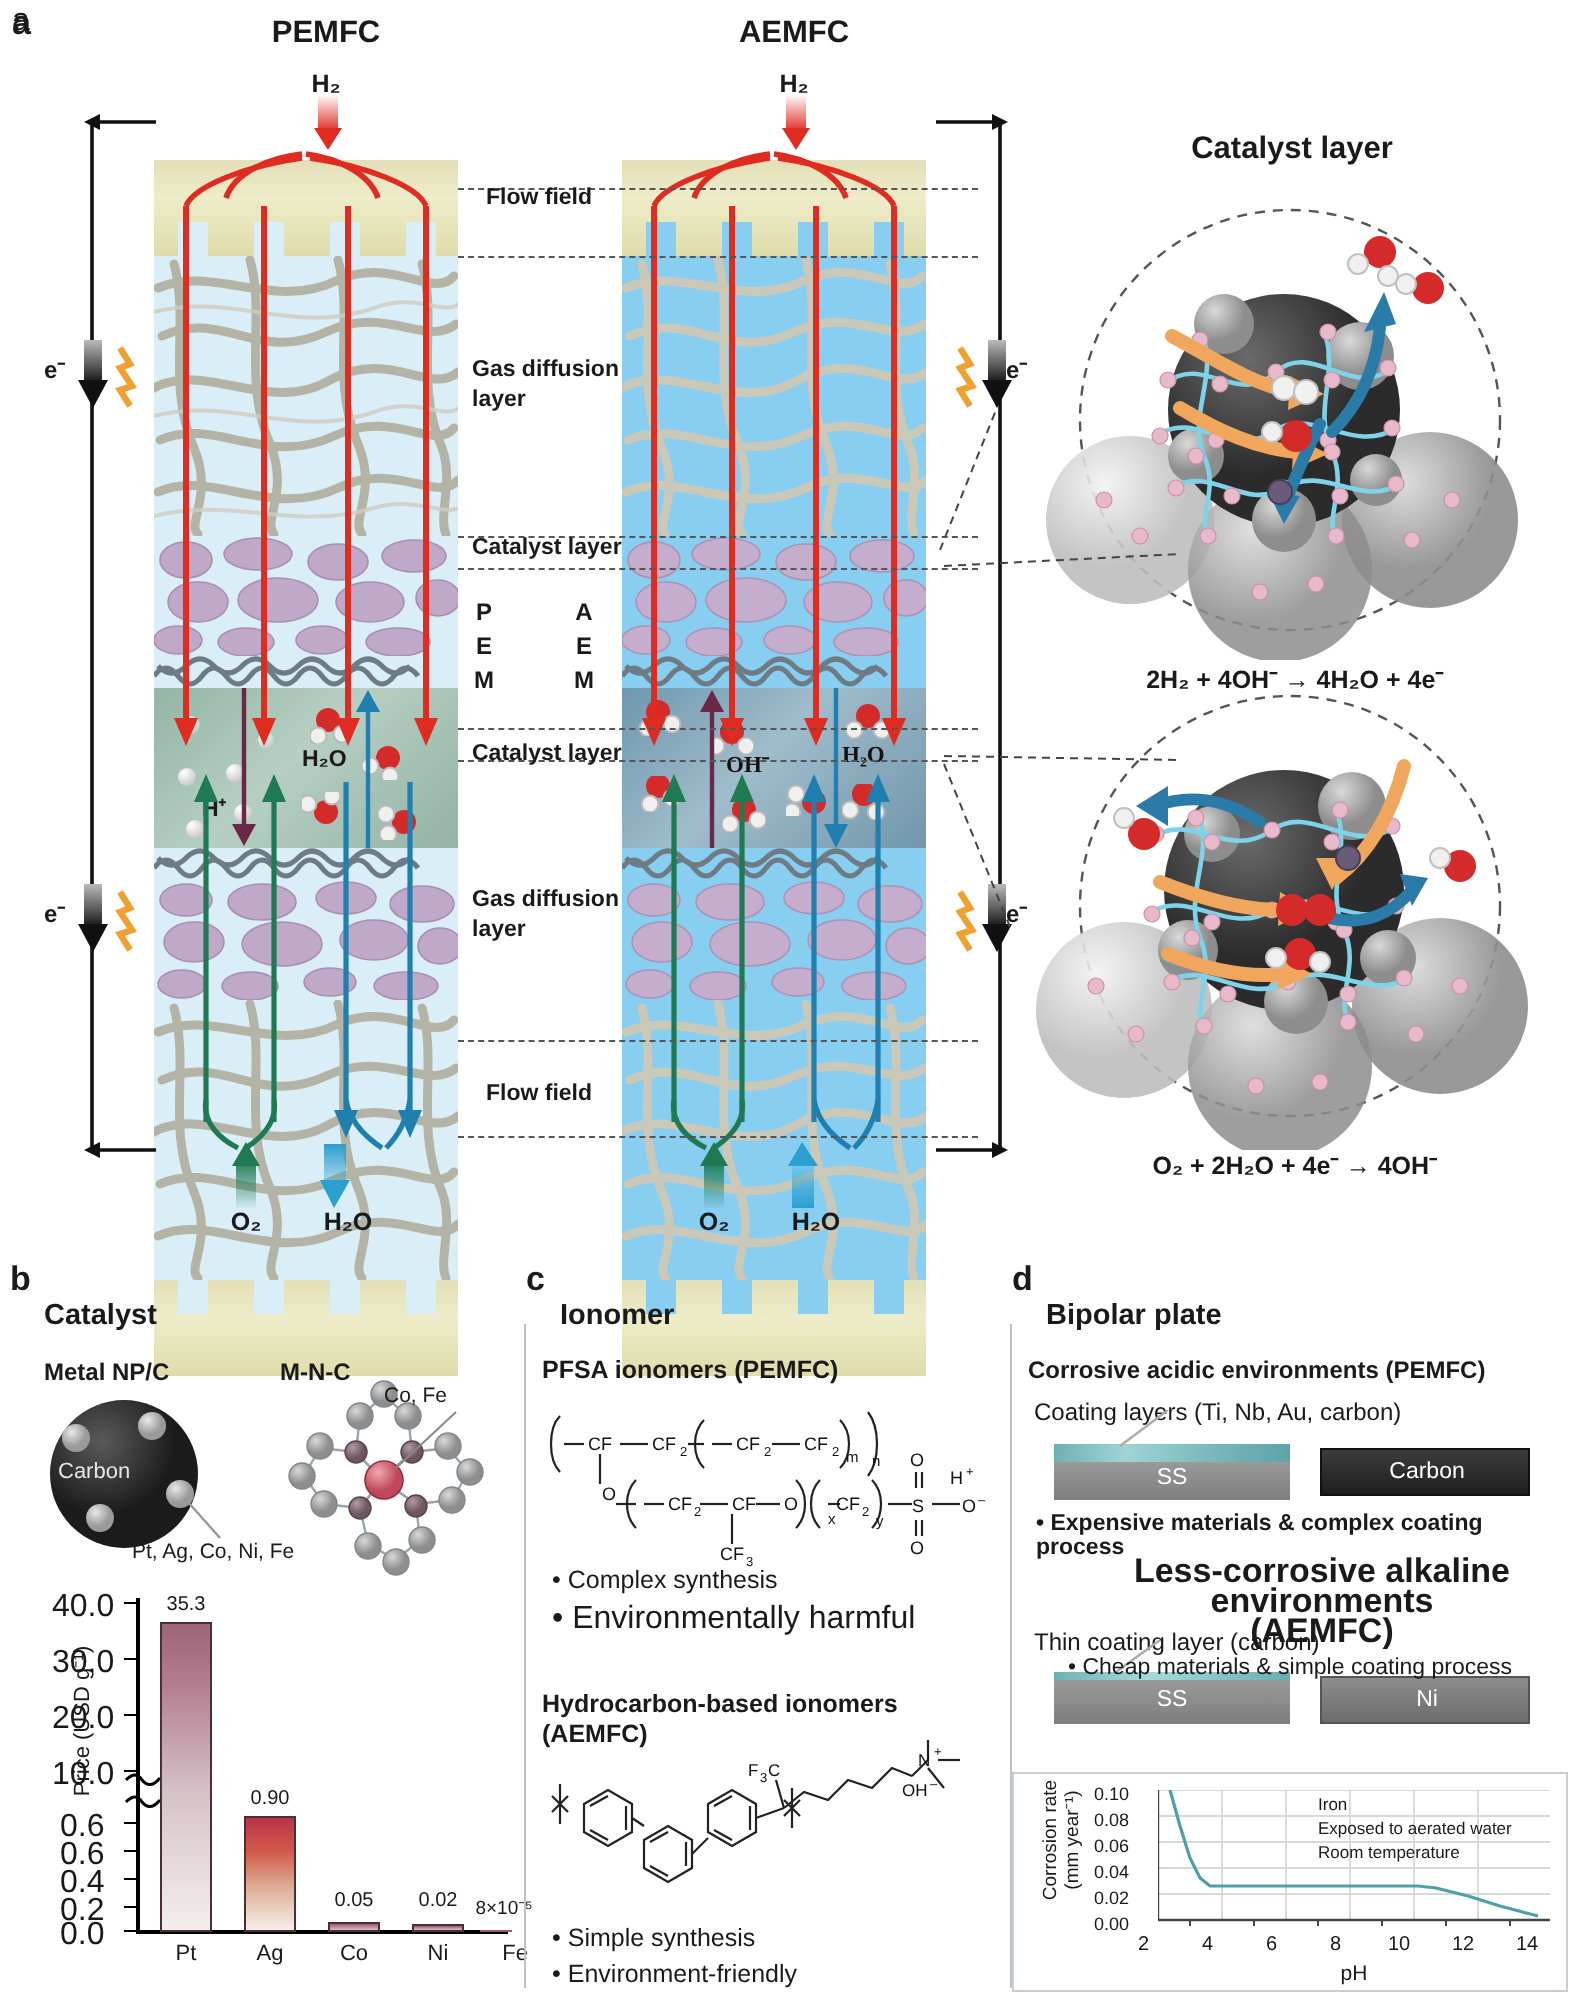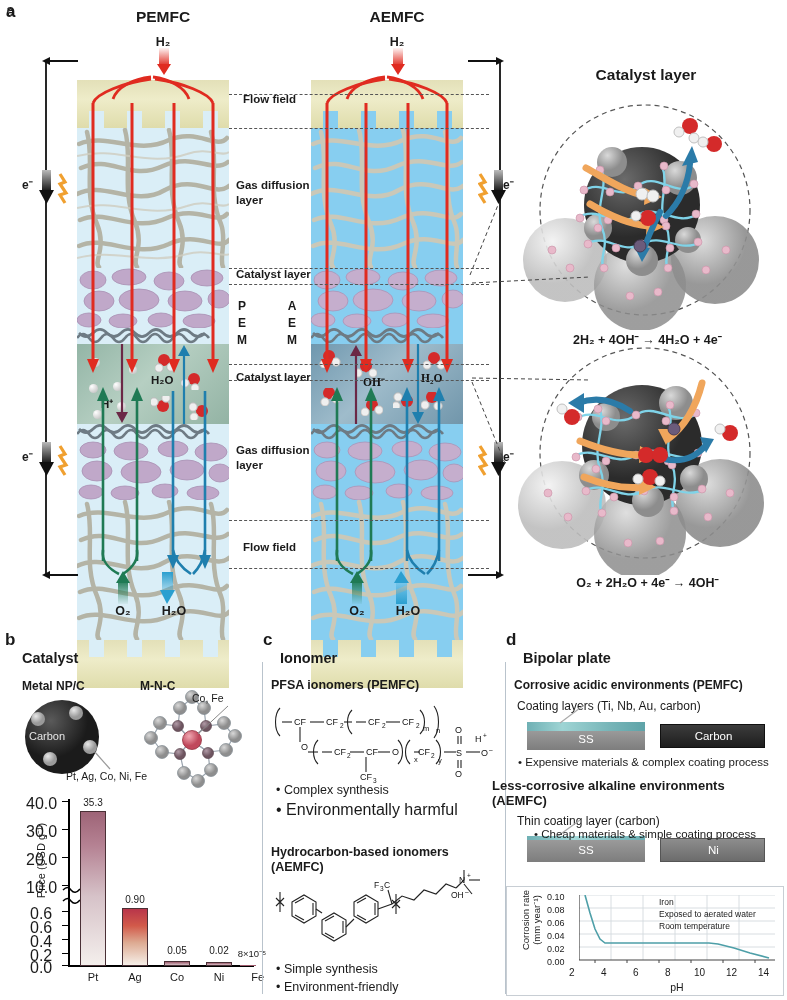--- a/index.html
+++ b/index.html
@@ -1056,26 +1056,26 @@
   <div class="abs" style="left:0; top:0; width:118px; height:9px; background:linear-gradient(90deg,#6fb0b4,#9ed4d4 30%,#77b5b8 70%,#5ea3a8);"></div>
   <div class="abs" style="left:0; top:9px; width:118px; height:19px; background:linear-gradient(180deg,#9a9a9a,#7d7d7d);"></div>
   <div class="abs" style="left:0; top:11px; width:118px; text-align:center; font-size:11.5px; color:#fff;">SS</div>
 </div>
 <svg class="abs" style="left:556px; top:705px;" width="32" height="22">
   <line x1="28" y1="0" x2="4" y2="18" stroke="#aaa" stroke-width="1.2"></line>
 </svg>
 <div class="abs" style="left:660px; top:724px; width:105px; height:24px; background:linear-gradient(180deg,#3c3c3c,#1e1e1e); border:1px solid #111;">
   <div class="abs" style="left:0; top:5px; width:105px; text-align:center; font-size:11.5px; color:#fff;">Carbon</div>
 </div>
-<div class="abs" style="left:518px; top:756px; font-size:11.5px;">
+<div class="abs" style="left:518px; top:756px; font-size:11.5px;font-weight:bold;">
   <span>•</span>
   <span>Expensive materials &amp; complex coating process</span>
 </div>
 
-<div class="abs hdr" style="left:492px; top:778px; font-size:13px; line-height:15px; width:250px;">
+<div class="abs hdr" style="left:536px; top:778px; font-size:17px; line-height:15px; width:250px;text-align:center;">
   <span>Less-corrosive alkaline environments</span><br>
   <span>(AEMFC)</span>
 </div>
 <div class="abs" style="left:517px; top:814px; font-size:12px;">Thin coating layer (carbon)</div>
 
 <div class="abs" style="left:527px; top:836px; width:118px; height:26px;">
   <div class="abs" style="left:0; top:0; width:118px; height:4px; background:linear-gradient(90deg,#6fb0b4,#a5dada 40%,#6aadb2);"></div>
   <div class="abs" style="left:0; top:4px; width:118px; height:22px; background:linear-gradient(180deg,#9a9a9a,#7d7d7d);"></div>
   <div class="abs" style="left:0; top:8px; width:118px; text-align:center; font-size:11.5px; color:#fff;">SS</div>
 </div>

